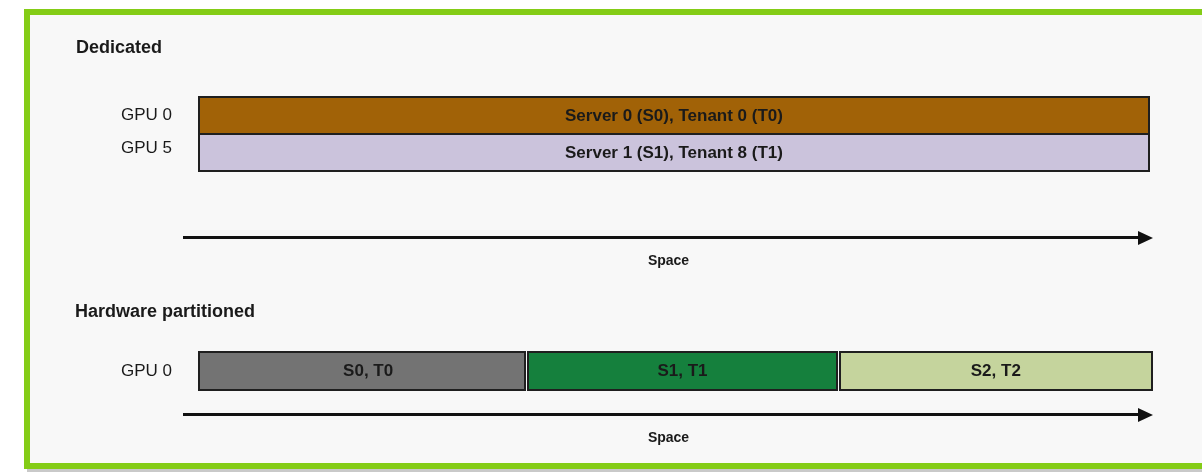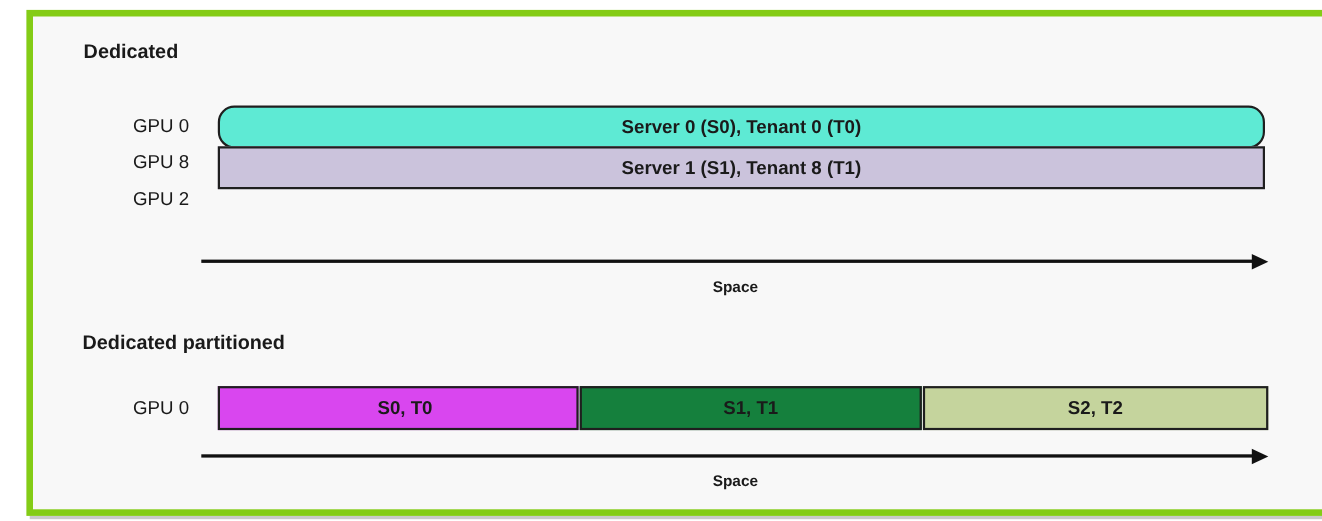--- a/index.html
+++ b/index.html
@@ -122,38 +122,37 @@
 </style>
 </head>
 <body>
 
 <div class="stage">
   <div class="frame">
 
     <div class="section-title title-dedicated">Dedicated</div>
 
     <div class="gpu-label lbl-row0">GPU 0</div>
-    <div class="gpu-label lbl-row1">GPU 8</div>
-    <div class="gpu-label lbl-row2">GPU 2</div>
+    <div class="gpu-label lbl-row1">GPU 5</div>
 
     <div class="bars-stack">
-      <div class="bar-row" style="background-color: #5eead4; border-radius: 15px;">Server 0 (S0), Tenant 0 (T0)</div>
+      <div class="bar-row" style="background-color: #a16207;">Server 0 (S0), Tenant 0 (T0)</div>
       <div class="bar-row" style="background-color: rgb(203, 195, 220);">Server 1 (S1), Tenant 8 (T1)</div>
     </div>
 
     <div class="axis-arrow arrow-1"></div>
     <div class="arrow-head head-1"></div>
     <div class="axis-label space-1">Space</div>
 
-    <div class="section-title title-partitioned">Dedicated partitioned</div>
+    <div class="section-title title-partitioned">Hardware partitioned</div>
 
     <div class="gpu-label lbl-part">GPU 0</div>
 
     <div class="part-bar">
-      <div class="part-seg seg-0" style="background-color: #d946ef; padding-left: 12px;">S0, T0</div>
+      <div class="part-seg seg-0" style="background-color: #737373; padding-left: 12px;">S0, T0</div>
       <div class="part-seg seg-1" style="background-color: #15803d;">S1, T1</div>
       <div class="part-seg seg-2" style="background-color: rgb(197, 212, 157);">S2, T2</div>
     </div>
 
     <div class="axis-arrow arrow-2"></div>
     <div class="arrow-head head-2"></div>
     <div class="axis-label space-2">Space</div>
 
   </div>
 </div>

